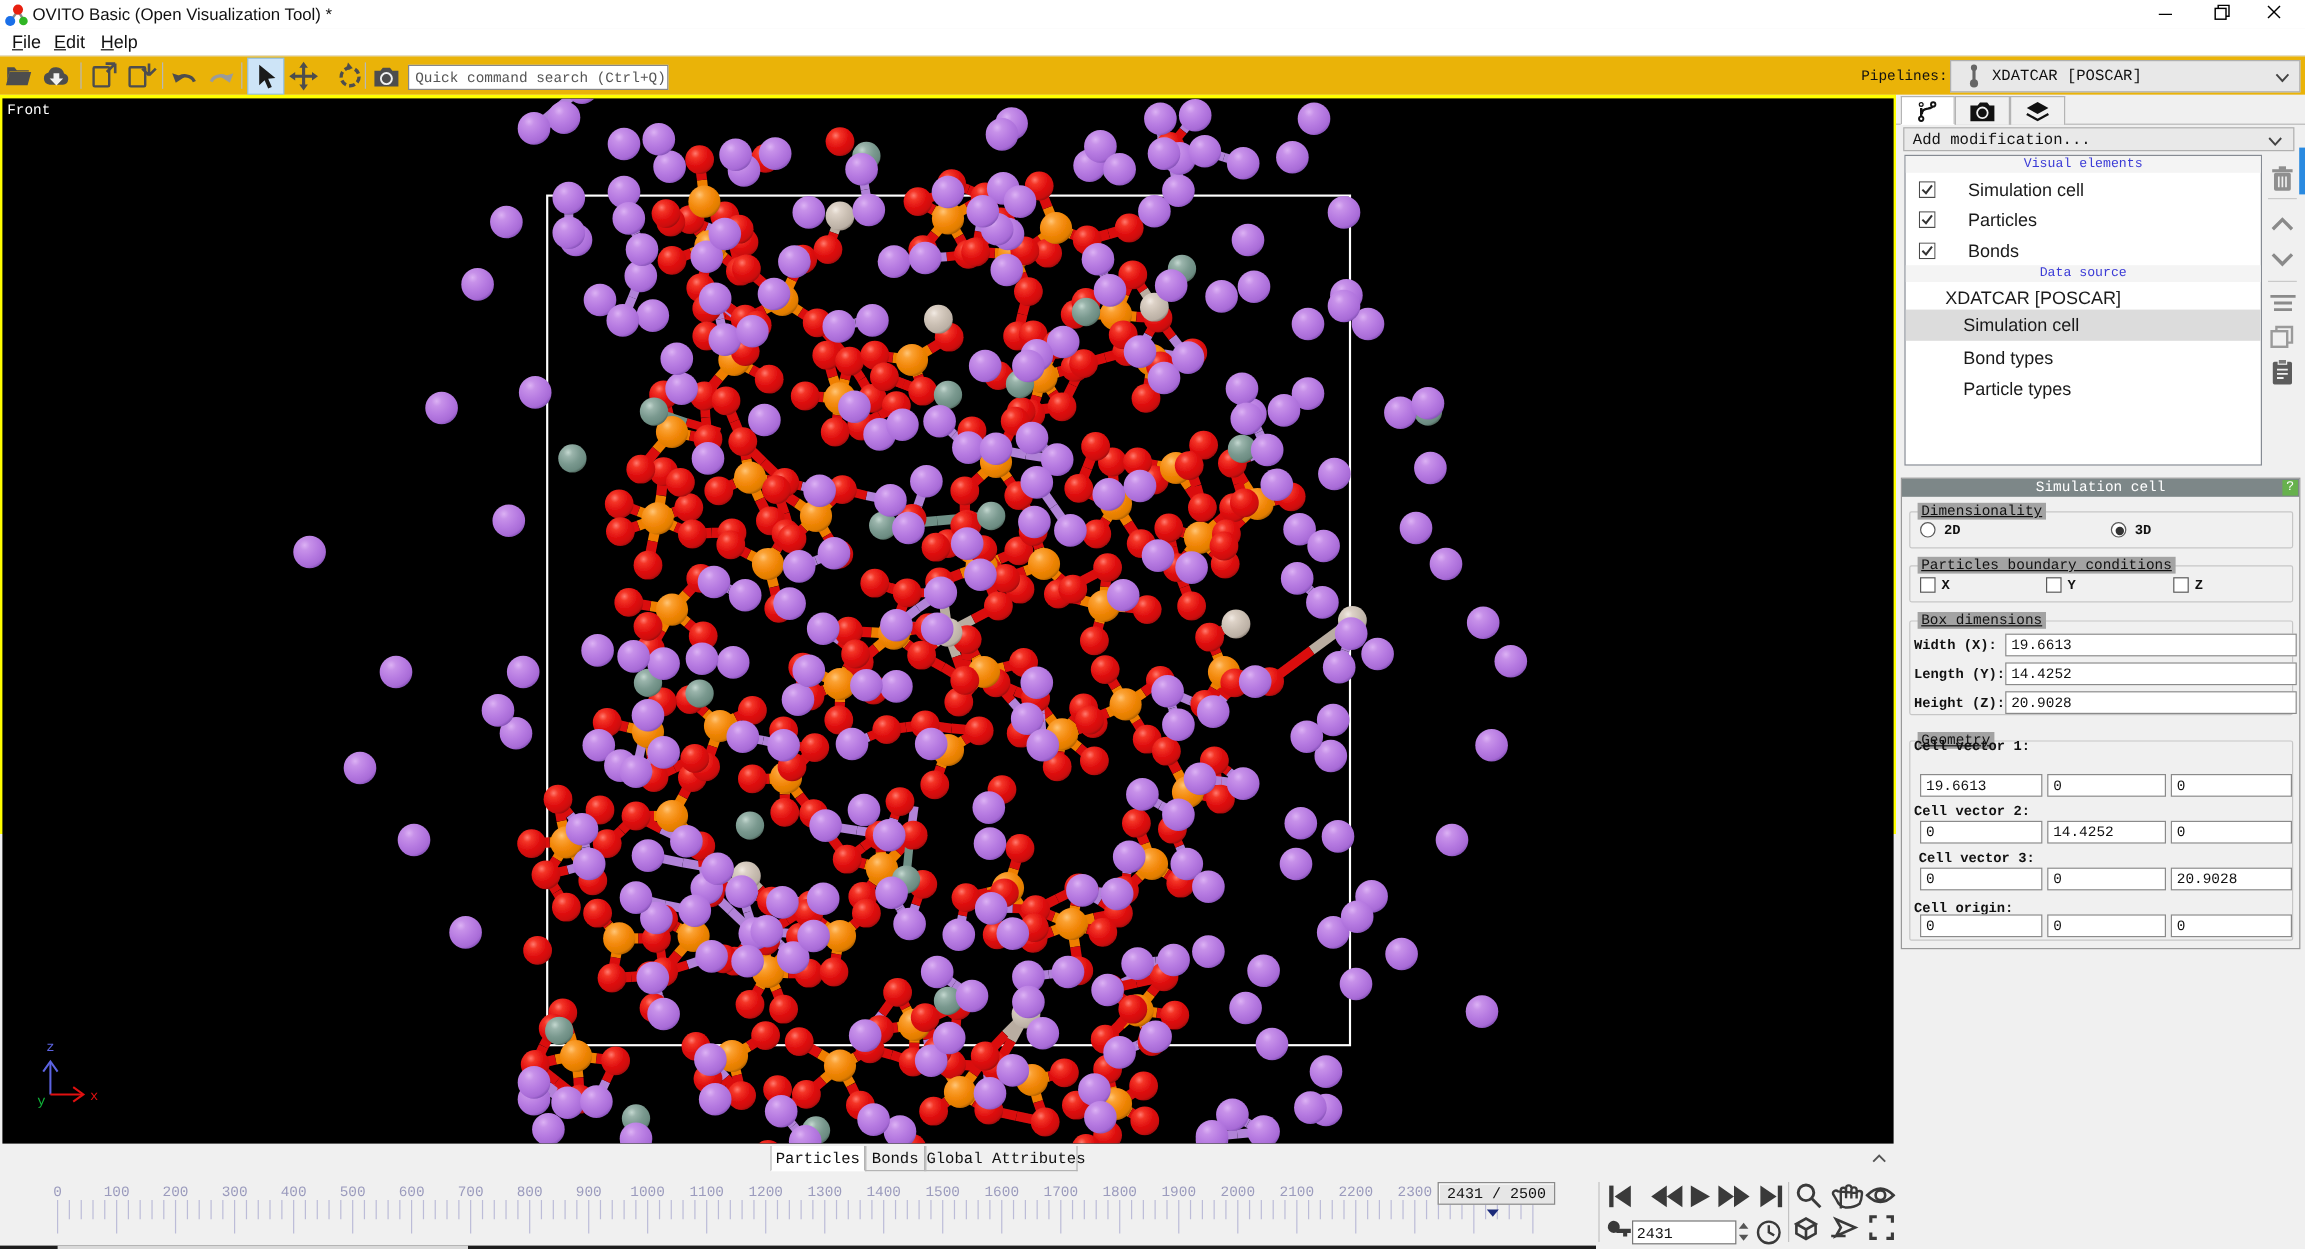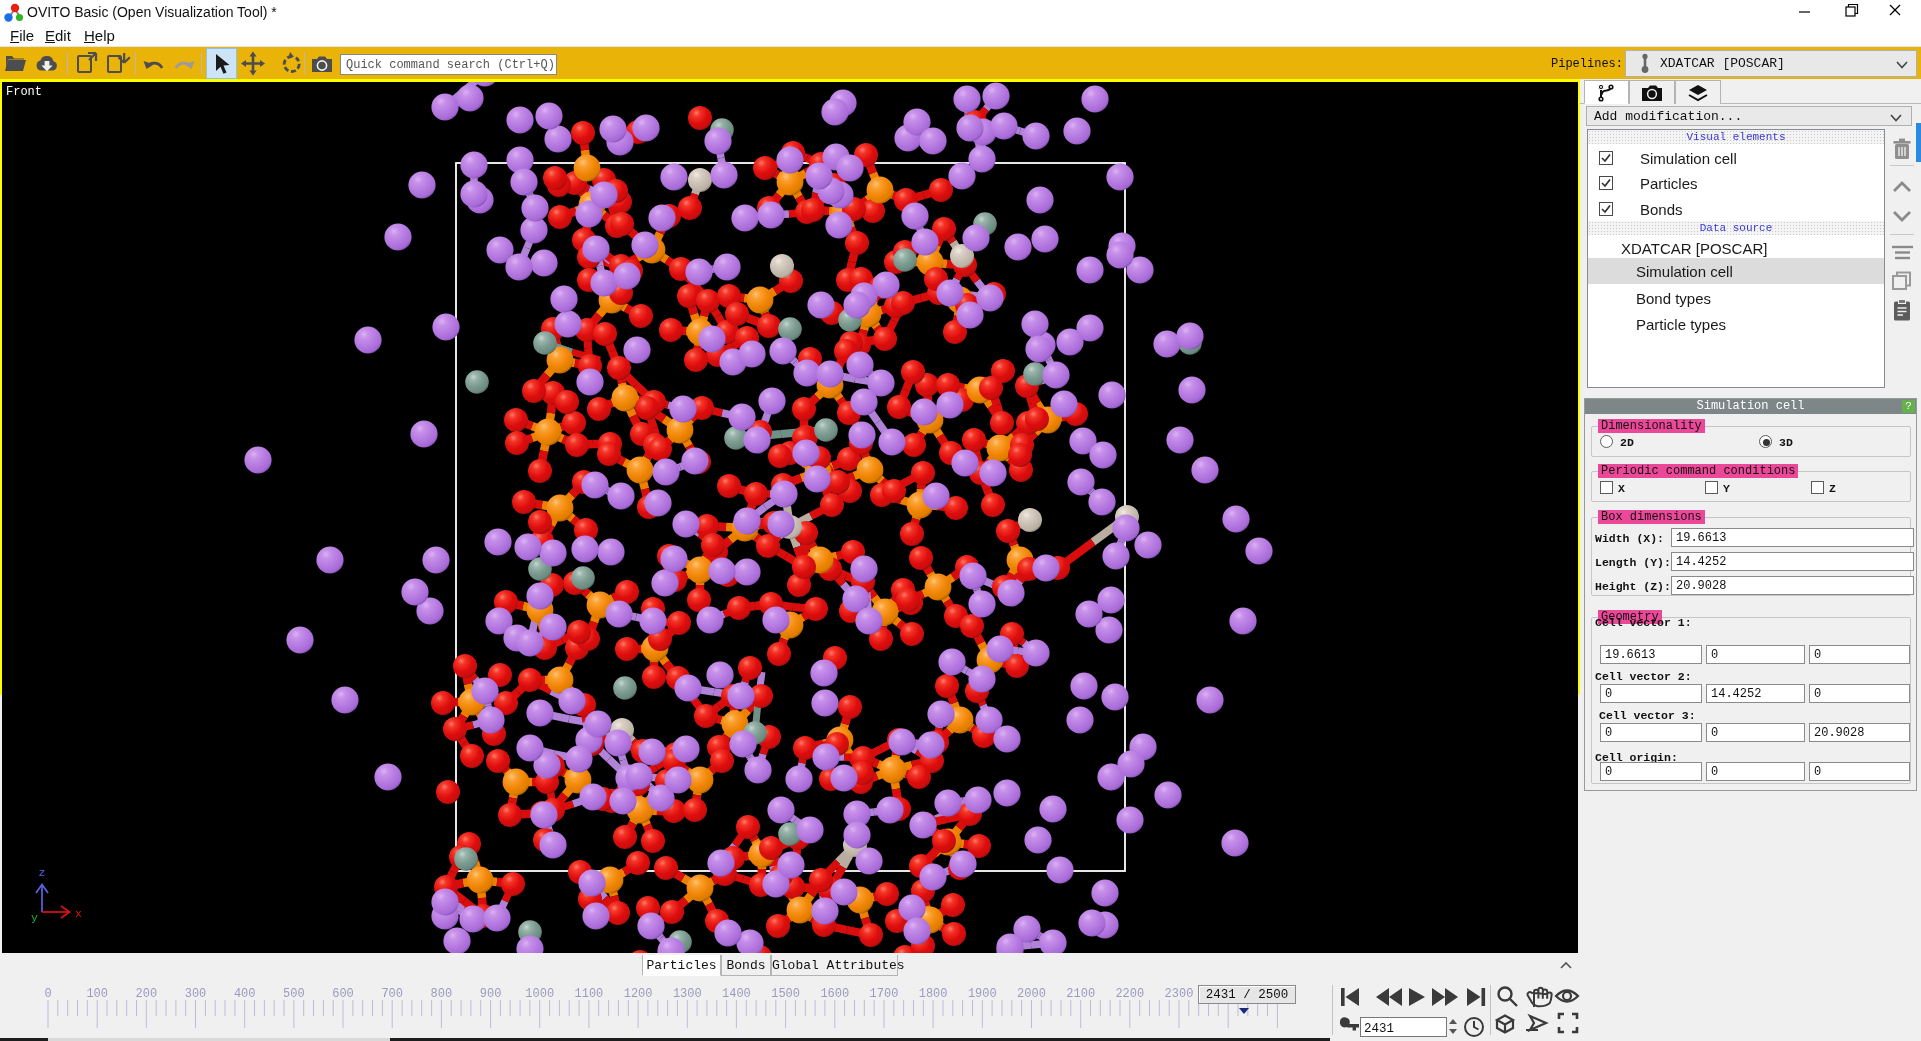--- a/index.html
+++ b/index.html
@@ -39,21 +39,21 @@
   background-color:#f4f4f4; background-image:radial-gradient(#c9c9c9 22%, transparent 25%); background-size:3px 3px; }
 .lcheck { position:absolute; left:11px; width:14px; height:14px; }
 .lrow { position:absolute; font-size:15px; color:#1a1a1a; }
 .lsel { position:absolute; left:0; width:296px; height:26px; background:#dcdcdc; }
 #sidebtns { position:absolute; left:309px; top:0px; width:28px; height:320px; }
 #scpanel { position:absolute; left:4px; top:319px; width:333px; height:393px; background:#f0f0f0; border:1px solid #999; }
 #schead { position:absolute; left:0; top:0; width:331px; height:15px; background:#7d8788; color:#fff; text-align:center;
   font-family:"Liberation Mono",monospace; font-size:12px; line-height:15px; }
 #qmark { position:absolute; right:1px; top:1px; width:13px; height:13px; background:#67b14d; color:#fff; font-size:11px; line-height:13px; }
 .group { position:absolute; left:6px; width:320px; border:1px solid #c6c6c6; border-radius:2px; }
-.glabel { position:absolute; font-family:"Liberation Mono",monospace; font-size:12px; color:#111; background:#ec4899; padding:0 3px; }
+.glabel { position:absolute; font-family:"Liberation Mono",monospace; font-size:12px; color:#111; background:#a3a3a3; padding:0 3px;text-decoration:underline; }
 .glab2 { position:absolute; font-family:"Liberation Mono",monospace; font-size:11.5px; color:#111;font-weight:bold; }
 .radio { position:absolute; width:13px; height:13px; border:1px solid #5a5a5a; border-radius:50%; background:#fff; }
 .rsel::after { content:""; position:absolute; left:3px; top:3px; width:7px; height:7px; border-radius:50%; background:#333; }
 .cbox { position:absolute; width:13px; height:13px; border:1px solid #5a5a5a; background:#fff; }
 .sinput { position:absolute; height:19px; background:#fff; border:1px solid #8a8a8a;
   font-family:"Liberation Mono",monospace; font-size:12px; color:#111; padding:2px 0 0 4px; }
 </style>
 </head>
 <body>
 <div id="titlebar">
@@ -1814,21 +1814,21 @@
   </div>
   <div id="scpanel">
     <div id="schead">Simulation cell<span id="qmark">?</span></div>
     <div class="group" style="top:27px;height:31px"></div>
     <div class="glabel" style="top:20px;left:13px">Dimensionality</div>
     <div class="radio" style="left:15px;top:36px"></div>
     <div class="glab2" style="left:35px;top:37px">2D</div>
     <div class="radio rsel" style="left:174px;top:36px"></div>
     <div class="glab2" style="left:194px;top:37px">3D</div>
     <div class="group" style="top:72px;height:31px"></div>
-    <div class="glabel" style="top:65px;left:13px">Periodic command conditions</div>
+    <div class="glabel" style="top:65px;left:13px">Particles boundary conditions</div>
     <div class="cbox" style="left:15px;top:82px"></div>
     <div class="glab2" style="left:33px;top:83px">X</div>
     <div class="cbox" style="left:120px;top:82px"></div>
     <div class="glab2" style="left:138px;top:83px">Y</div>
     <div class="cbox" style="left:226px;top:82px"></div>
     <div class="glab2" style="left:244px;top:83px">Z</div>
     <div class="group" style="top:118px;height:79px"></div>
     <div class="glabel" style="top:111px;left:13px">Box dimensions</div>
     <div class="glab2" style="left:10px;top:133px">Width (X):</div>
     <div class="sinput" style="left:86px;top:129px;width:243px">19.6613</div>

